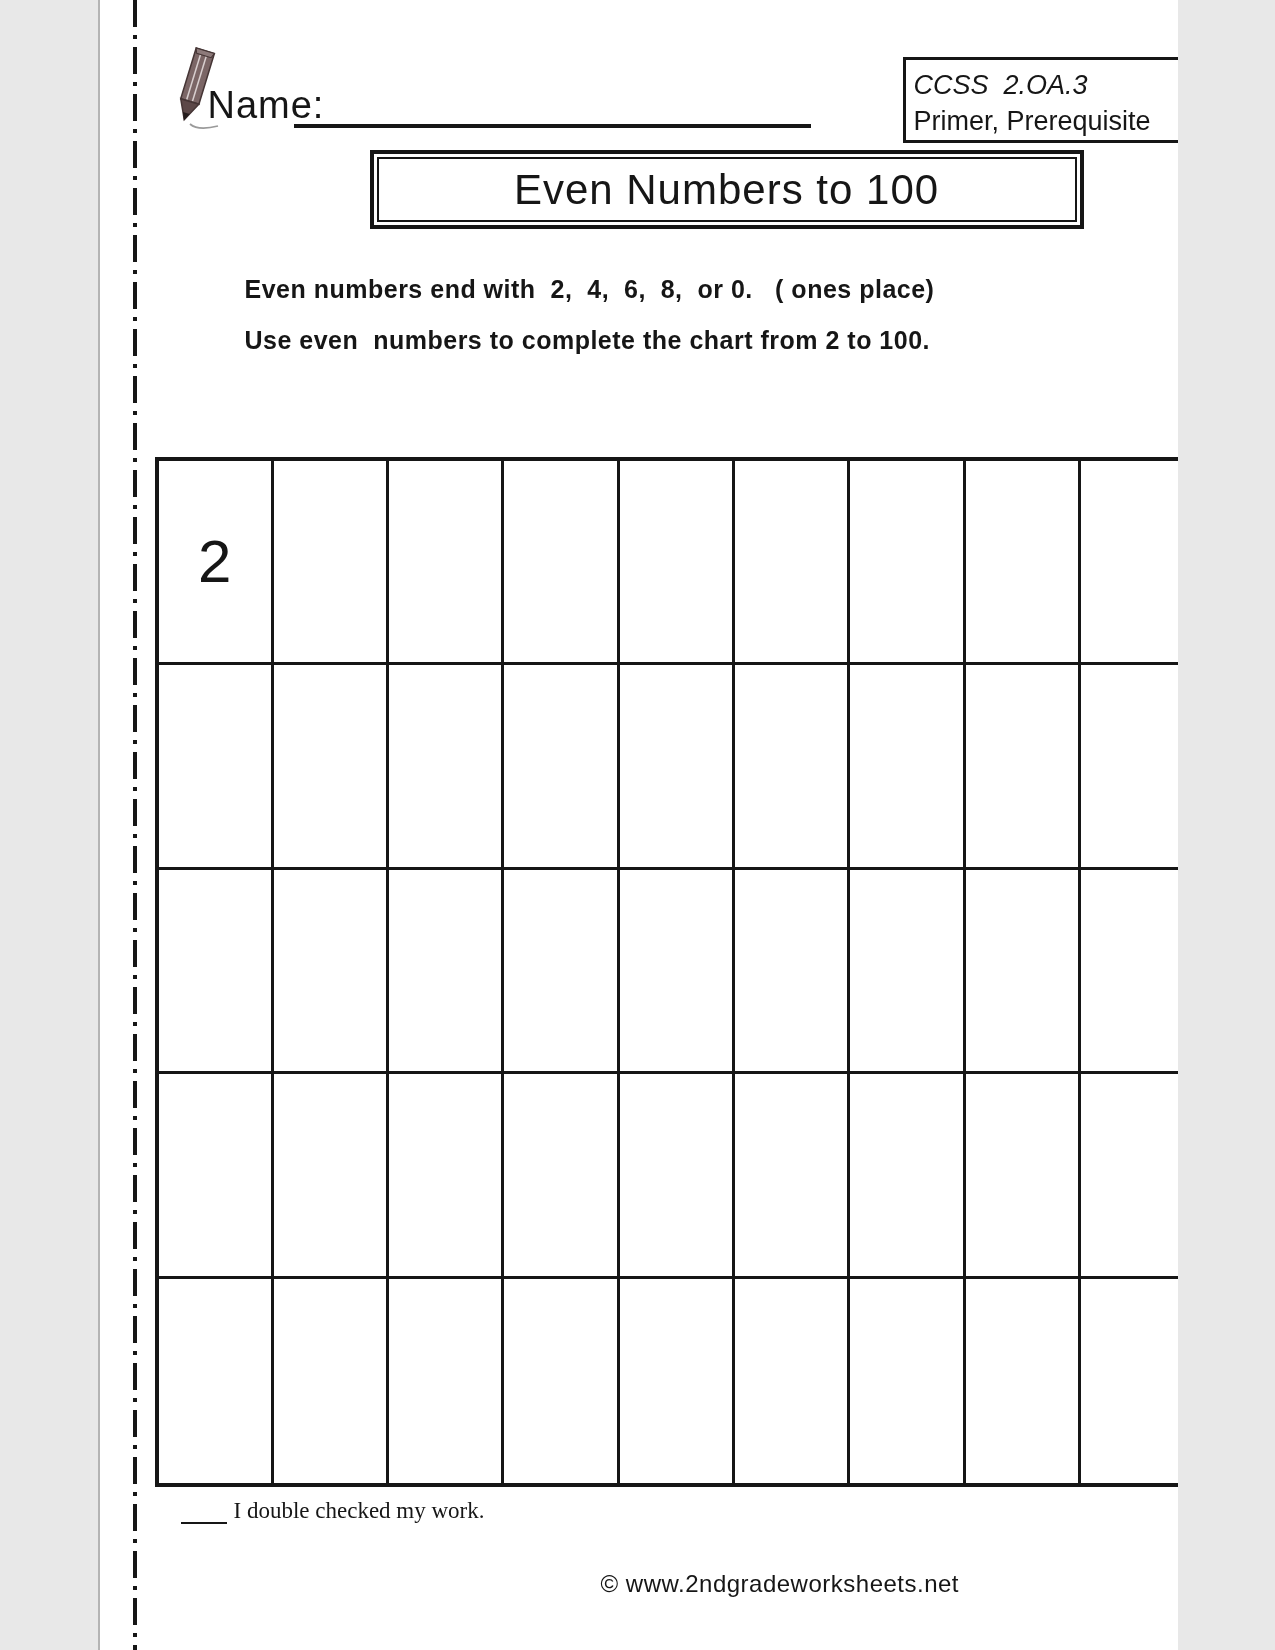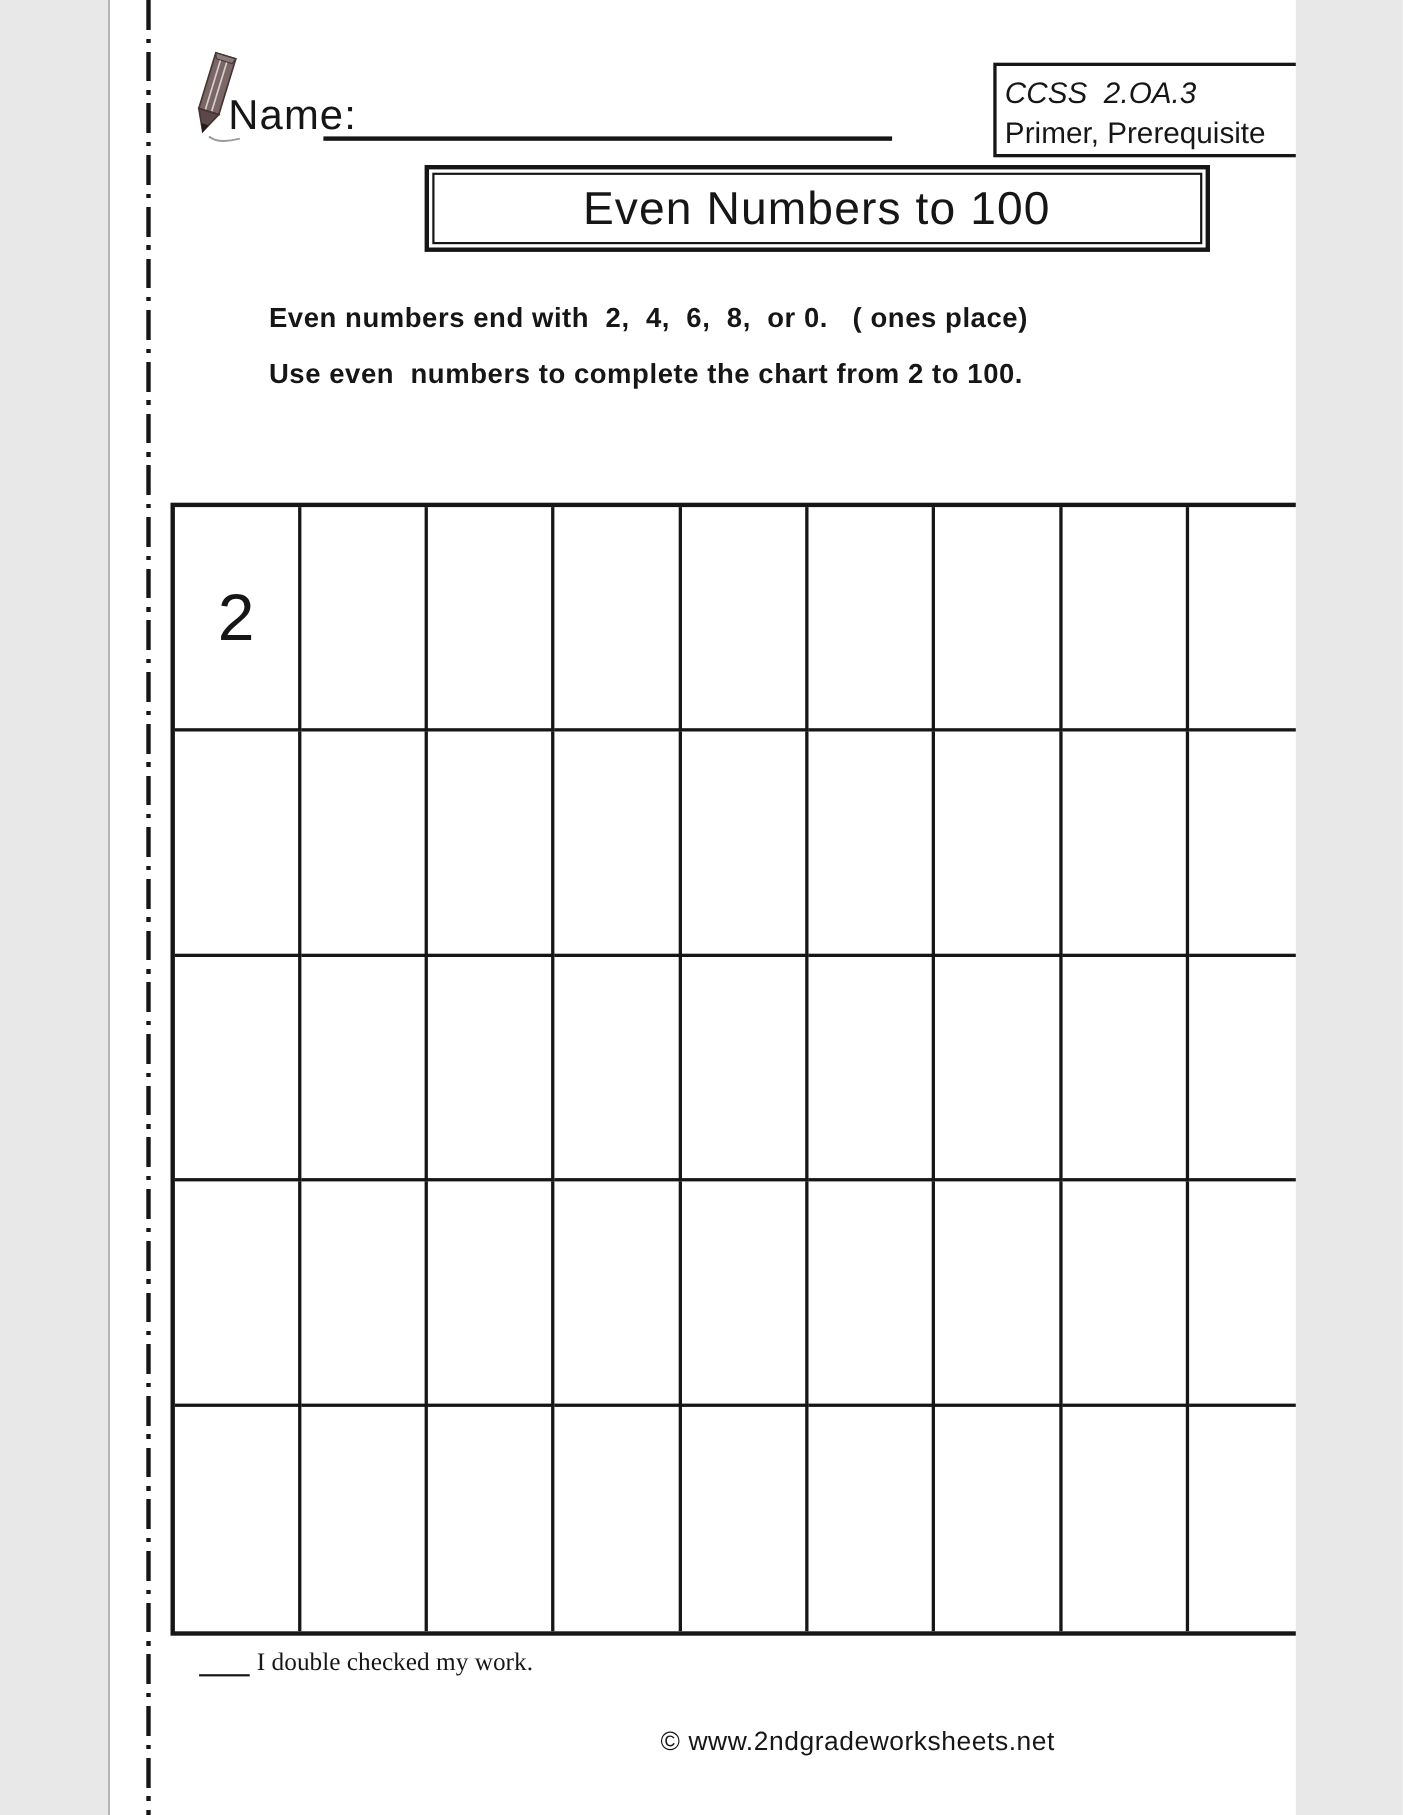--- a/index.html
+++ b/index.html
@@ -39,21 +39,21 @@
   }
   .ccss-box{
     position:absolute;left:805px;top:57px;width:424px;height:86px;
     border:3px solid #161616;box-sizing:border-box;
     padding:7px 0 0 8px;
     font-size:27px;line-height:36px;
   }
   .ccss-line1{font-style:italic;}
   .title-box{
     position:absolute;left:272px;top:150px;width:714px;height:79px;
-    border:4px solid #161616;box-sizing:border-box;margin-left:16px;
+    border:4px solid #161616;box-sizing:border-box;
   }
   .title-box-inner{
     position:absolute;left:3px;top:3px;right:3px;bottom:3px;
     border:2px solid #161616;
     display:flex;align-items:center;justify-content:center;
   }
   .title-text{
     font-size:42px;letter-spacing:1px;font-weight:500;
   }
   .instructions{

